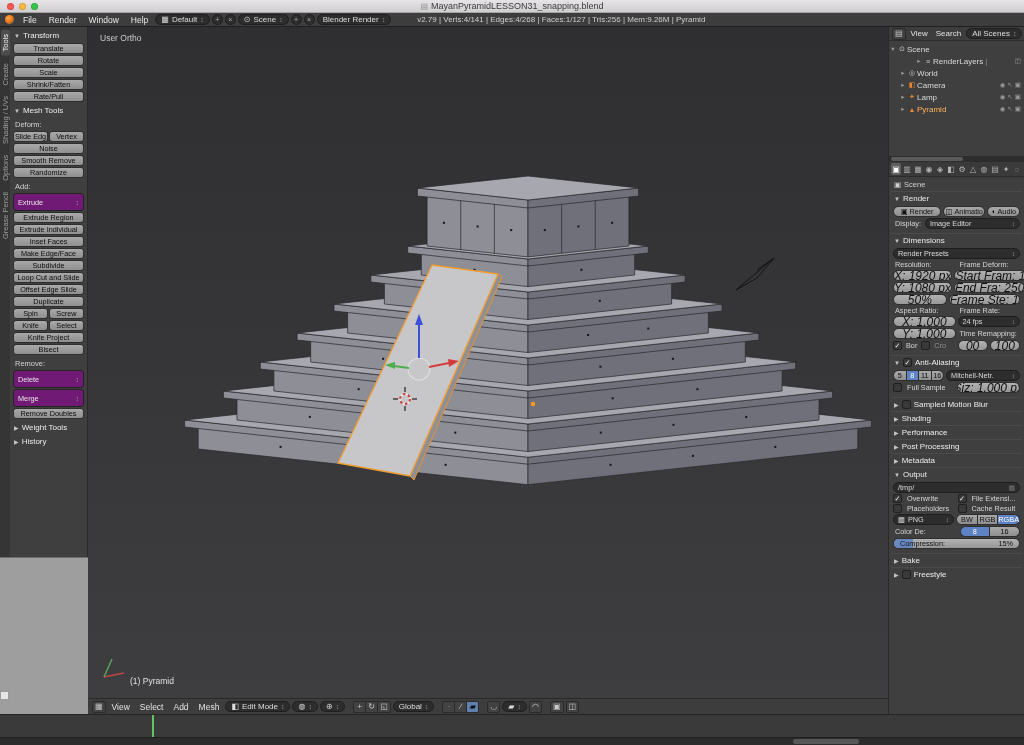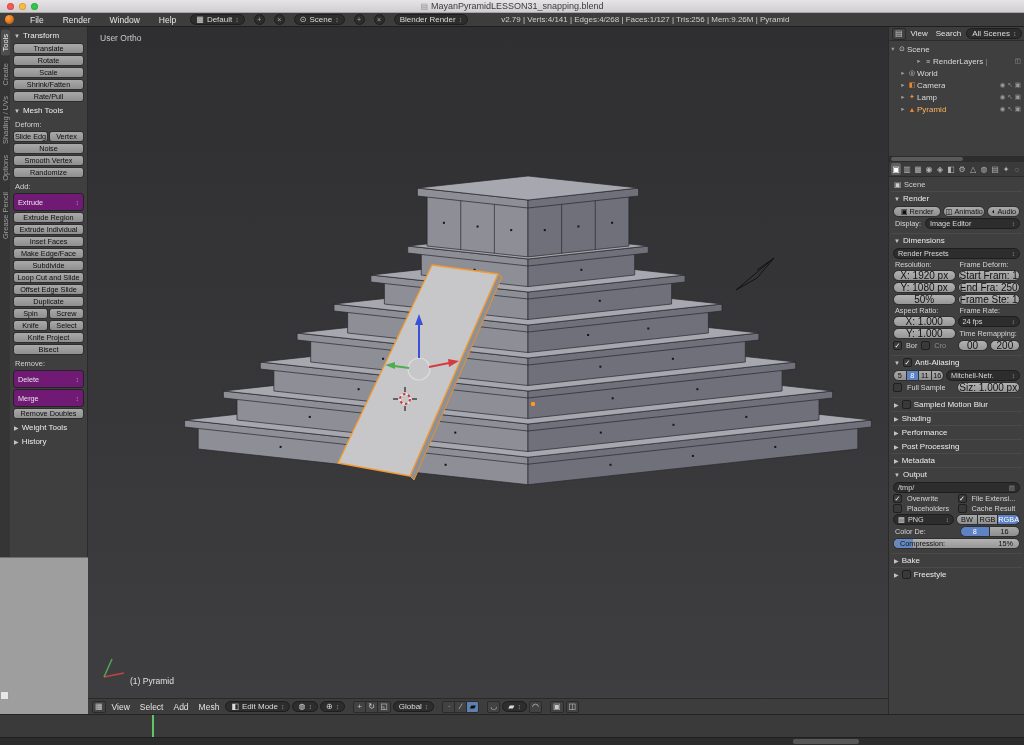--- a/index.html
+++ b/index.html
@@ -8,21 +8,21 @@
 
 
 .titlebar{height:13px;background:linear-gradient(#e6e4e6,#d0ced0);border-bottom:1px solid #a5a5a5;display:flex;align-items:center;position:relative;}
 .lights{display:flex;gap:5px;margin-left:7px;z-index:2;}
 .light{width:7px;height:7px;border-radius:50%;border:1px solid rgba(0,0,0,.15);}
 .light.red{background:#fc5753;}.light.yellow{background:#fdbc40;}.light.green{background:#33c748;}
 .wtitle{position:absolute;left:0;right:0;display:flex;justify-content:center;align-items:center;gap:3px;font-size:9px;color:#3c3c3c;}
 .wtitle .doc{font-size:8px;color:#909090;}
 
 
-.infobar{height:14px;background:#3d3d3d;border-bottom:1px solid #1f1f1f;display:flex;align-items:center;padding:0 5px;gap:9px;}
+.infobar{height:14px;background:#3d3d3d;border-bottom:1px solid #1f1f1f;display:flex;align-items:center;padding:0 5px;gap:2px;}
 .logo{width:9px;height:9px;border-radius:50%;background:radial-gradient(circle at 35% 32%,#ffa348,#e87412 55%,#1e4f8f);margin-right:2px;flex:none;}
 .imenu{padding:0 5px;font-size:8.5px;color:#e6e6e6;}
 .dk{background:#2d2d2d;border:1px solid #1e1e1e;border-radius:7px;height:11px;display:inline-flex;align-items:center;gap:3px;padding:0 5px;color:#dcdcdc;font-size:8px;white-space:nowrap;}
 .dk .ud{color:#8f8f8f;font-size:7px;}
 .mini{width:11px;height:11px;border-radius:6px;background:#2d2d2d;border:1px solid #1e1e1e;display:inline-flex;align-items:center;justify-content:center;color:#aaa;font-size:7px;flex:none;}
 .stats{margin-left:24px;font-size:8px;color:#cfcfcf;white-space:nowrap;}
 
 
 .main{display:flex;height:687px;position:relative;}
 
@@ -82,21 +82,21 @@
 .ptab{width:10px;height:12px;display:flex;align-items:center;justify-content:center;font-size:8px;color:#b2b2b2;border-radius:2px;flex:none;}
 .ptab.active{background:#606060;color:#fff;}
 .pbody{flex:1;padding:1px 2px;overflow:hidden;font-size:7.5px;}
 .crumb{display:flex;align-items:center;gap:3px;height:13px;color:#cfcfcf;padding:0 3px;}
 .sect{border-top:1px solid #4a4a4a;padding:0 0 3px;}
 .sect.nopad{padding:0;}
 .shead{display:flex;align-items:center;gap:3px;height:13px;color:#ececec;font-size:8px;padding:0 3px;}
 .shead .tri{font-size:6px;color:#c2c2c2;}
 .prow{display:flex;gap:2px;margin:1px 2px;align-items:center;}
 .prow .half{flex:1;display:flex;gap:2px;align-items:center;}
-.nf{flex:1;height:11px;background:linear-gradient(#b2b2b2,#979797);border:1px solid #2f2f2f;border-radius:6px;color:#101010;display:flex;align-items:center;justify-content:center;font-size:10px;white-space:nowrap;overflow:hidden;}
+.nf{flex:1;height:11px;background:linear-gradient(#b2b2b2,#979797);border:1px solid #2f2f2f;border-radius:6px;color:#101010;display:flex;align-items:center;justify-content:center;font-size:12px;white-space:nowrap;overflow:hidden;font-style:italic;}
 .lb{flex:1;height:11px;background:linear-gradient(#a9a9a9,#8f8f8f);border:1px solid #2f2f2f;border-radius:6px;color:#101010;display:flex;align-items:center;justify-content:center;gap:2px;font-size:7.3px;white-space:nowrap;overflow:hidden;}
 .dkf{flex:1;height:11px;background:#2d2d2d;border:1px solid #1e1e1e;border-radius:6px;color:#d8d8d8;display:flex;align-items:center;padding:0 4px;gap:3px;font-size:7.3px;white-space:nowrap;overflow:hidden;}
 .dkf .ud{margin-left:auto;color:#8f8f8f;font-size:6.5px;}
 .plabel{font-size:7.3px;color:#d5d5d5;padding:0 2px;white-space:nowrap;}
 .plabel.dim{color:#8f8f8f;}
 .chk{width:9px;height:9px;background:#393939;border:1px solid #1f1f1f;border-radius:2px;color:#f2f2f2;font-size:7px;line-height:7px;text-align:center;flex:none;}
 .chkrow{display:flex;align-items:center;gap:3px;flex:1;overflow:hidden;}
 .seg{flex:1;height:11px;background:linear-gradient(#a9a9a9,#8f8f8f);border:1px solid #2f2f2f;color:#101010;display:flex;align-items:center;justify-content:center;font-size:7.3px;}
 .seg.on{background:#5d83c4;color:#fff;}
 .seggroup{display:flex;flex:1;}
@@ -180,21 +180,21 @@
       <span class="tri">▼</span>
       <span>Mesh Tools</span>
     </div>
     <div class="tsl">Deform:</div>
     <div class="splitrow">
       <div class="btn">Slide Edg</div>
 
       <div class="btn">Vertex</div>
     </div>
     <div class="btn">Noise</div>
-    <div class="btn">Smooth Vertex</div>
+    <div class="btn">Smooth Remove</div>
     <div class="btn">Randomize</div>
 
     <div class="tsl">Add:</div>
     <div class="mbtn">
       <span>Extrude</span>
       <span class="ud">↕</span>
     </div>
     <div class="btn">Extrude Region</div>
     <div class="btn">Extrude Individual</div>
     <div class="btn">Inset Faces</div>
@@ -614,21 +614,21 @@
           </div>
           <div class="prow">
             <div class="half">
               <span class="chk">✓</span>
               <span class="plabel">Bor</span>
               <span class="chk"></span>
               <span class="plabel dim">Cro</span>
             </div>
             <div class="half">
               <div class="nf">00</div>
-              <div class="nf">200</div>
+              <div class="nf">100</div>
             </div>
           </div>
         </div>
 
         <div class="sect">
           <div class="shead">
             <span class="tri">▼</span>
             <span class="chk">✓</span>
             <span>Anti-Aliasing</span>
           </div>

